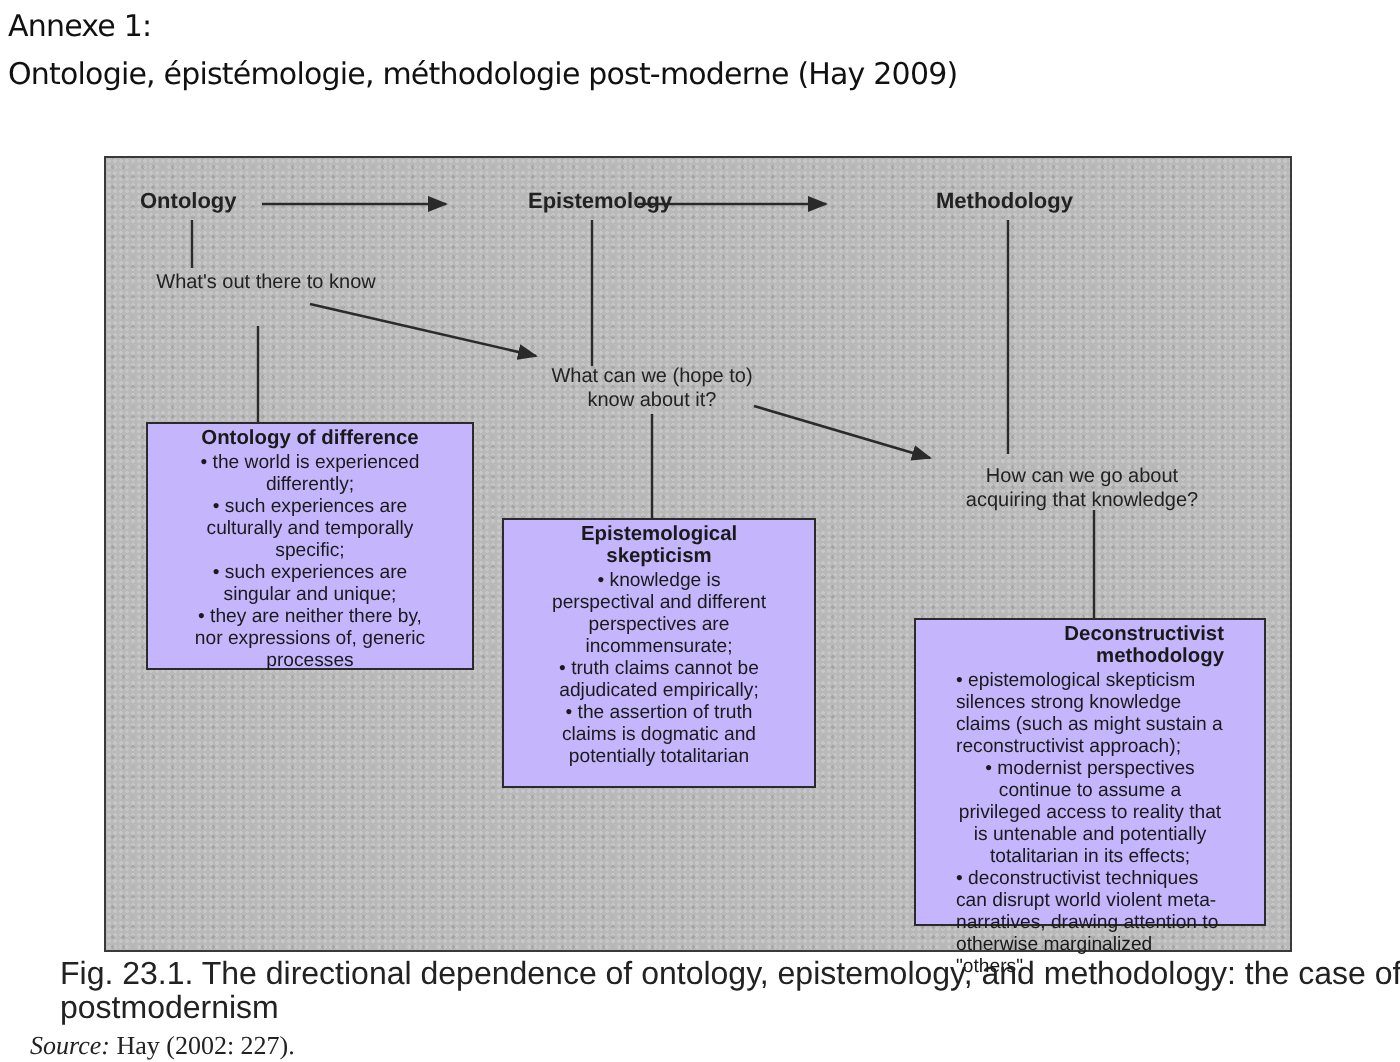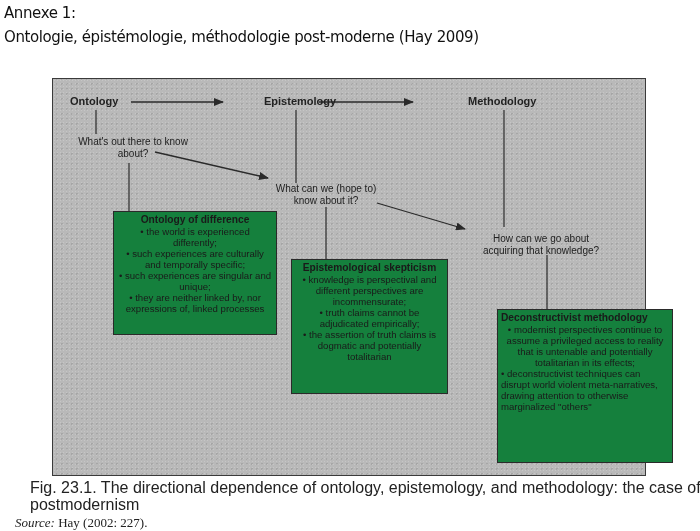--- a/index.html
+++ b/index.html
@@ -31,27 +31,27 @@
 
     .node-label {
       position: absolute; font-weight: bold; font-size: 11px; color: #222;
       white-space: nowrap;
     }
     .question {
       position: absolute; font-size: 10px; color: #222; text-align: center;
       line-height: 12px;
     }
     .box {
-      position: absolute; background: #15803d; border: 1.5px solid #2a2a2a;
+      position: absolute; background: #c4b5fd; border: 1.5px solid #2a2a2a;
       box-sizing: border-box; text-align: center; color: #1a1a1a;
-      font-size: 9.6px; line-height: 11px; padding: 2px 3px; margin-left: 40px;
+      font-size: 9.6px; line-height: 11px; padding: 2px 20px;
     }
     .box .box-title { font-weight: bold; font-size: 10.2px; margin-bottom: 1px; }
     .box.left-align { text-align: left; }
-    .box.left-align .box-title { text-align: left; }
+    .box.left-align .box-title { text-align: right; }
     .box .bullet { display: block; }
 
     .caption {
       position: absolute; left: 30px; top: 479px; width: 680px;
       font-family: Liberation Sans, sans-serif; font-size: 16px; line-height: 17px;
       color: #222;
     }
     .source {
       position: absolute; left: 15px; top: 515px;
       font-family: "Liberation Serif", serif; font-size: 13px; color: #222;
@@ -89,48 +89,48 @@
   <line x1="326" y1="207" x2="326" y2="259" stroke="#2a2a2a" stroke-width="1.2"></line>
   <line x1="547" y1="255" x2="547" y2="310" stroke="#2a2a2a" stroke-width="1.2"></line>
 </svg>
 
 <div class="node-label" style="left:70px; top:95px;">Ontology</div>
 <div class="node-label" style="left:264px; top:95px;">Epistemology</div>
 <div class="node-label" style="left:468px; top:95px;">Methodology</div>
 
 <div class="question" style="left:70px; top:136px; width:126px;">
   <div>What's out there to know</div>
-  <div>about?</div>
 </div>
 <div class="question" style="left:262px; top:183px; width:128px;">
   <div>What can we (hope to)</div>
   <div>know about it?</div>
 </div>
 <div class="question" style="left:468px; top:233px; width:146px;">
   <div>How can we go about</div>
   <div>acquiring that knowledge?</div>
 </div>
 
 <div class="box" style="left:73px; top:211px; width:164px; height:124px;">
   <div class="box-title">Ontology of difference</div>
   <span class="bullet">• the world is experienced differently;</span>
   <span class="bullet">• such experiences are culturally and temporally specific;</span>
   <span class="bullet">• such experiences are singular and unique;</span>
-  <span class="bullet">• they are neither linked by, nor expressions of, linked processes</span>
+  <span class="bullet">• they are neither there by, nor expressions of, generic processes</span>
 </div>
 
 <div class="box" style="left:251px; top:259px; width:157px; height:135px;">
   <div class="box-title">Epistemological skepticism</div>
   <span class="bullet">• knowledge is perspectival and different perspectives are incommensurate;</span>
   <span class="bullet">• truth claims cannot be adjudicated empirically;</span>
   <span class="bullet">• the assertion of truth claims is dogmatic and potentially totalitarian</span>
 </div>
 
 <div class="box left-align" style="left:457px; top:309px; width:176px; height:154px;">
   <div class="box-title">Deconstructivist methodology</div>
+  <span class="bullet">• epistemological skepticism silences strong knowledge claims (such as might sustain a reconstructivist approach);</span>
   <span class="bullet" style="text-align:center">• modernist perspectives continue to assume a privileged access to reality that is untenable and potentially totalitarian in its effects;</span>
   <span class="bullet">• deconstructivist techniques can disrupt world violent meta-narratives, drawing attention to otherwise marginalized "others"</span>
 </div>
 
 <div class="caption">Fig. 23.1. The directional dependence of ontology, epistemology, and methodology: the case of postmodernism</div>
 <div class="source">
   <span class="src-label">Source:</span><span> Hay (2002: 227).</span>
 </div>
 
 </body></html>

